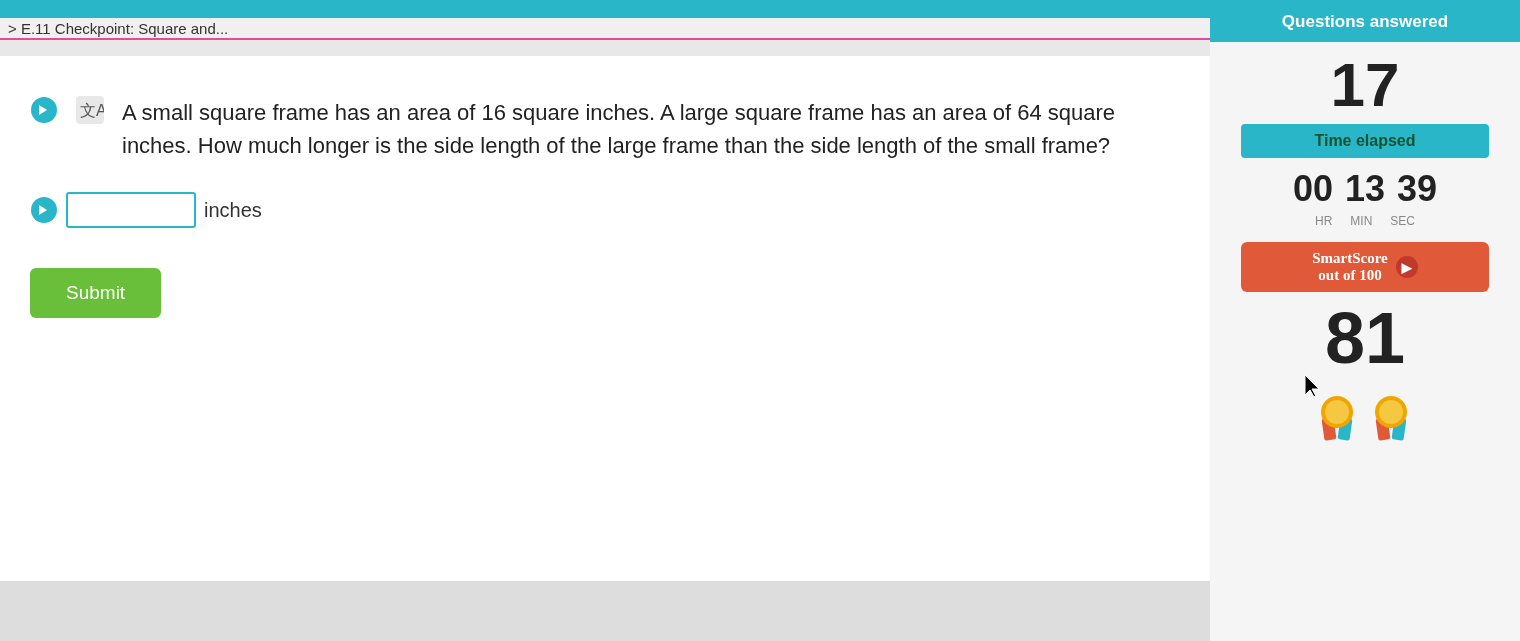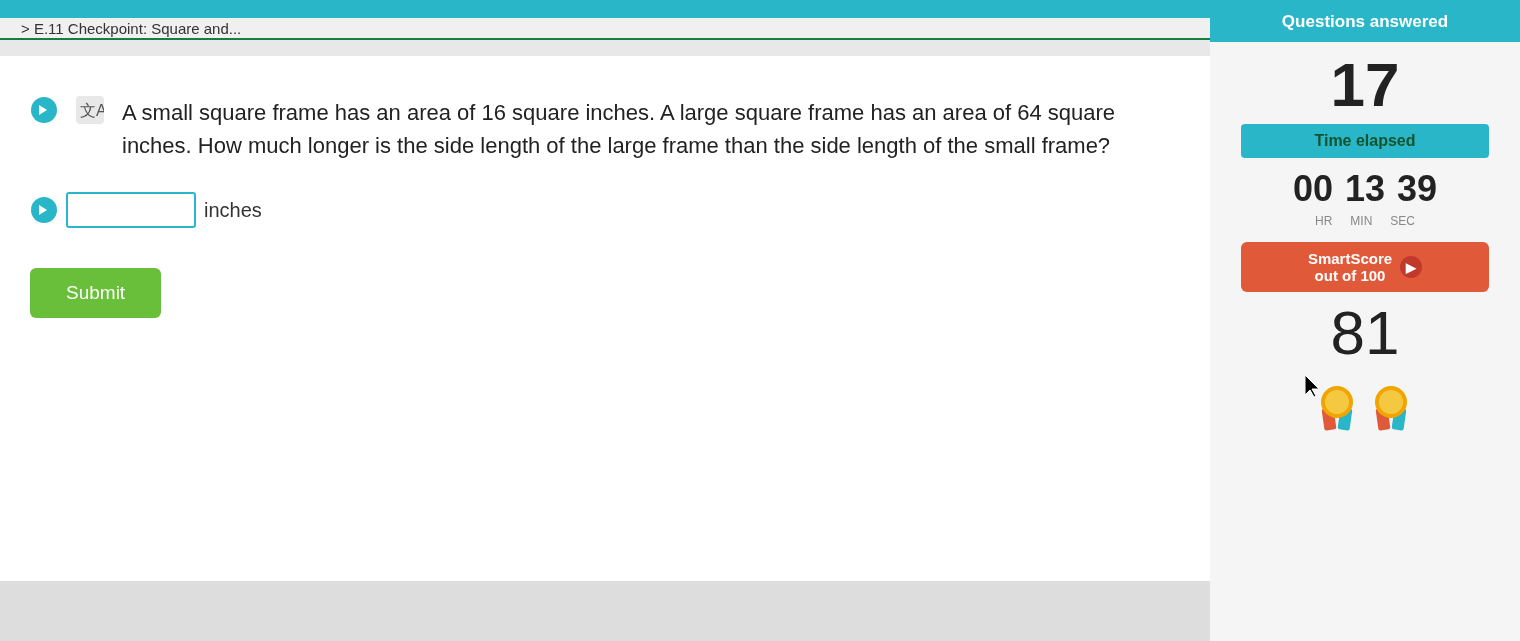--- a/index.html
+++ b/index.html
@@ -23,24 +23,24 @@
     }
 
     
     .breadcrumb-bar {
       position: absolute;
       top: 18px;
       left: 0;
       right: 0;
       height: 22px;
       background: #f0f0f0;
-      border-bottom: 2px solid #15803d;
-      display: flex;
-      align-items: center;
-      padding-left: 21px;
+      border-bottom: 2px solid #ec4899;
+      display: flex;
+      align-items: center;
+      padding-left: 8px;
     }
 
     .breadcrumb-text {
       font-size: 15px;
       color: #333;
       font-weight: 500;
     }
 
     
     .main-content {
@@ -210,22 +210,22 @@
       border-radius: 50%;
       display: flex;
       align-items: center;
       justify-content: center;
       color: #fff;
       font-size: 13px;
       font-weight: bold;
     }
 
     .smartscore-value {
-      font-size: 62px;
-      font-weight: normal;
+      font-size: 72px;
+      font-weight: bold;
       color: #222;
       text-align: center;
       line-height: 1;
       margin-bottom: 10px;
     }
 
     
     .medal-icon {
       display: flex;
       justify-content: center;
@@ -309,21 +309,21 @@
     <span class="timer-number">39</span>
   </div>
 
   <div class="timer-label-row">
     <span>HR</span>
     <span>MIN</span>
     <span>SEC</span>
   </div>
 
   <div class="smartscore-box">
-    <span style="font-size:15px;font-weight:bold;">SmartScore<br>out of 100</span>
+    <span style="font-size:15px;font-weight:bold;font-family:Liberation Serif, serif;">SmartScore<br>out of 100</span>
     <div class="smartscore-arrow">▶</div>
   </div>
 
   <div class="smartscore-value">81</div>
 
   <div class="medal-icon">
 
     <svg width="50" height="60" viewBox="0 0 50 60" xmlns="http://www.w3.org/2000/svg">
 
       <rect x="10" y="30" width="12" height="22" rx="2" fill="#e05a3a" transform="rotate(-8,16,41)"></rect>

